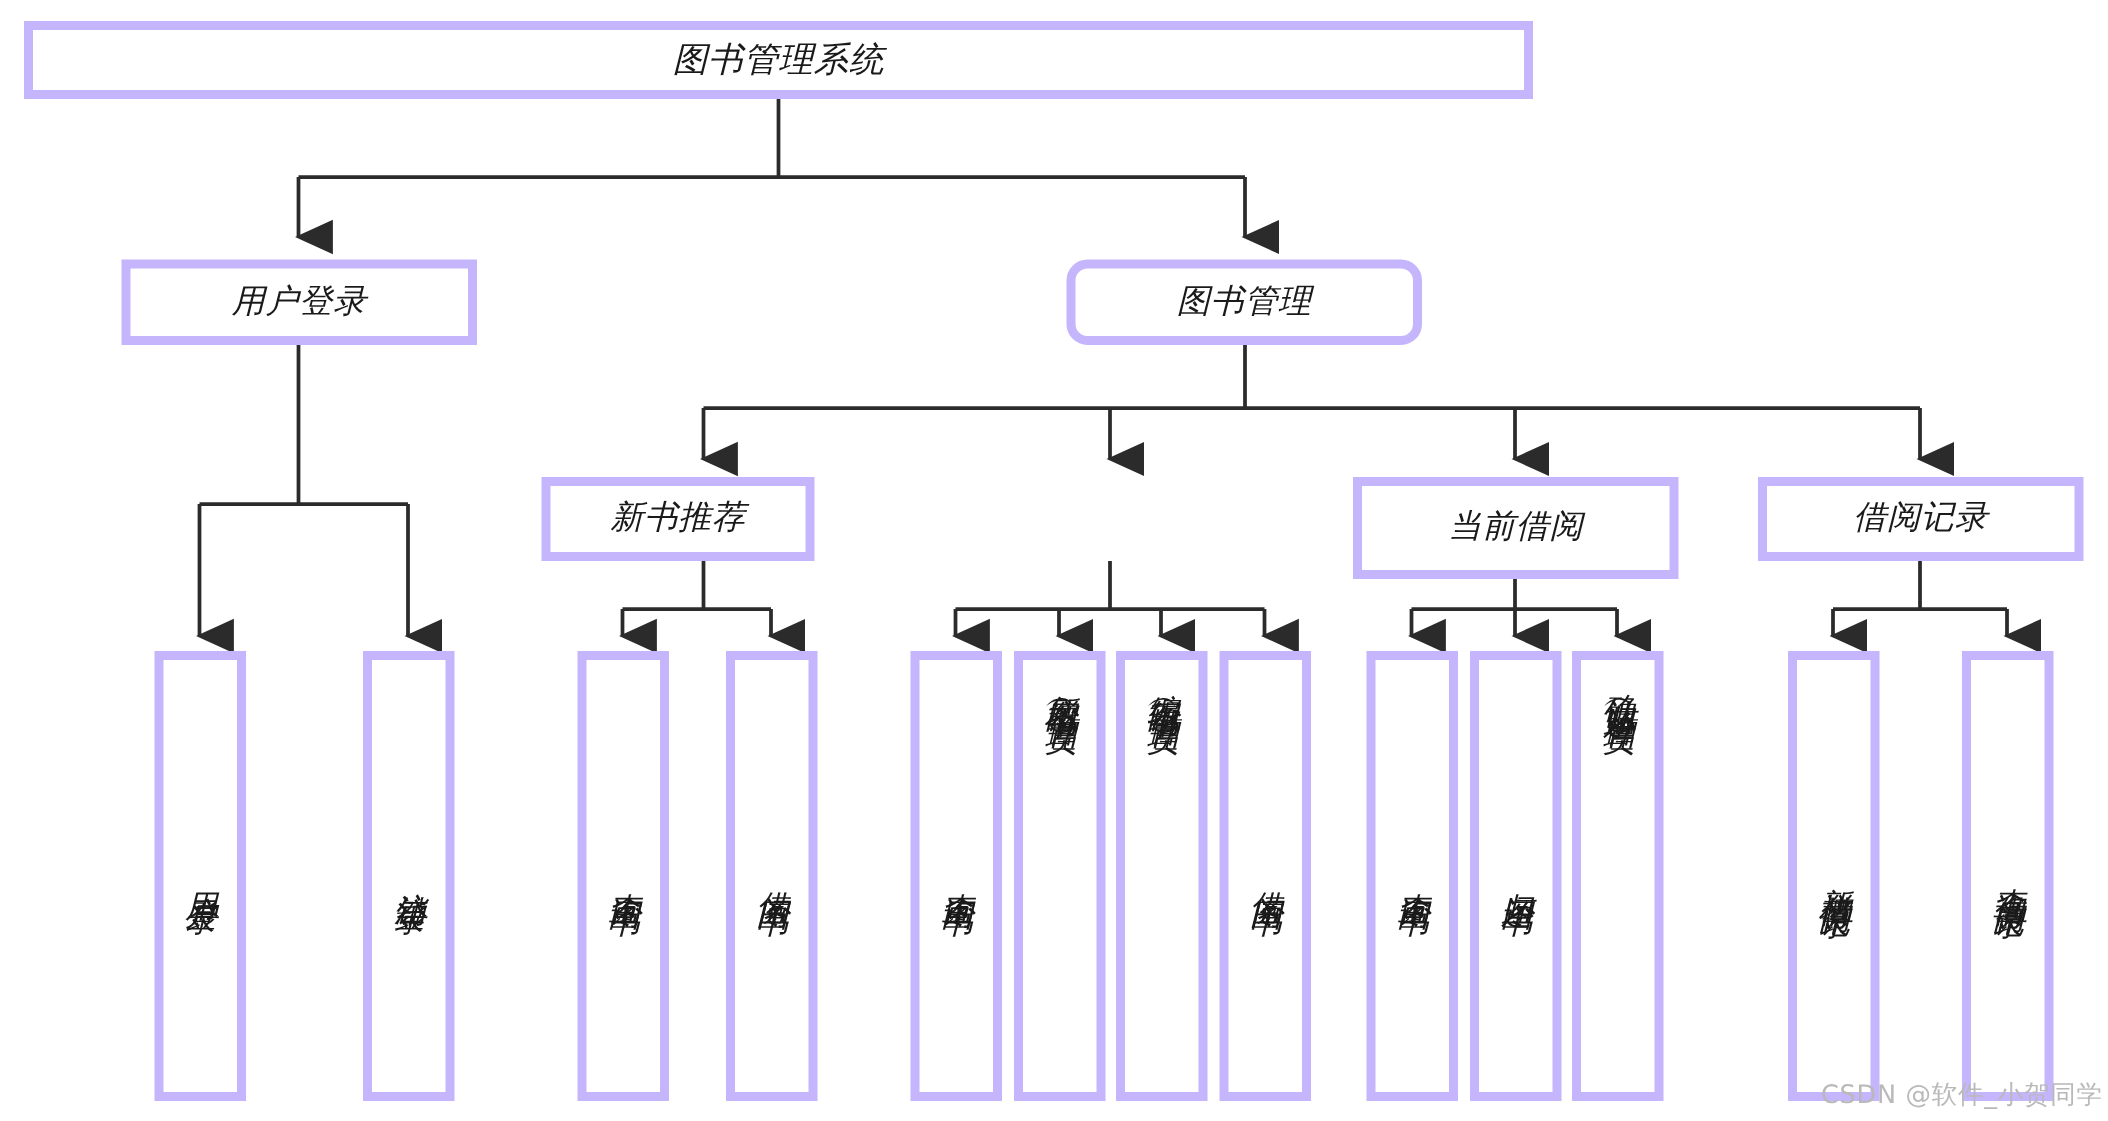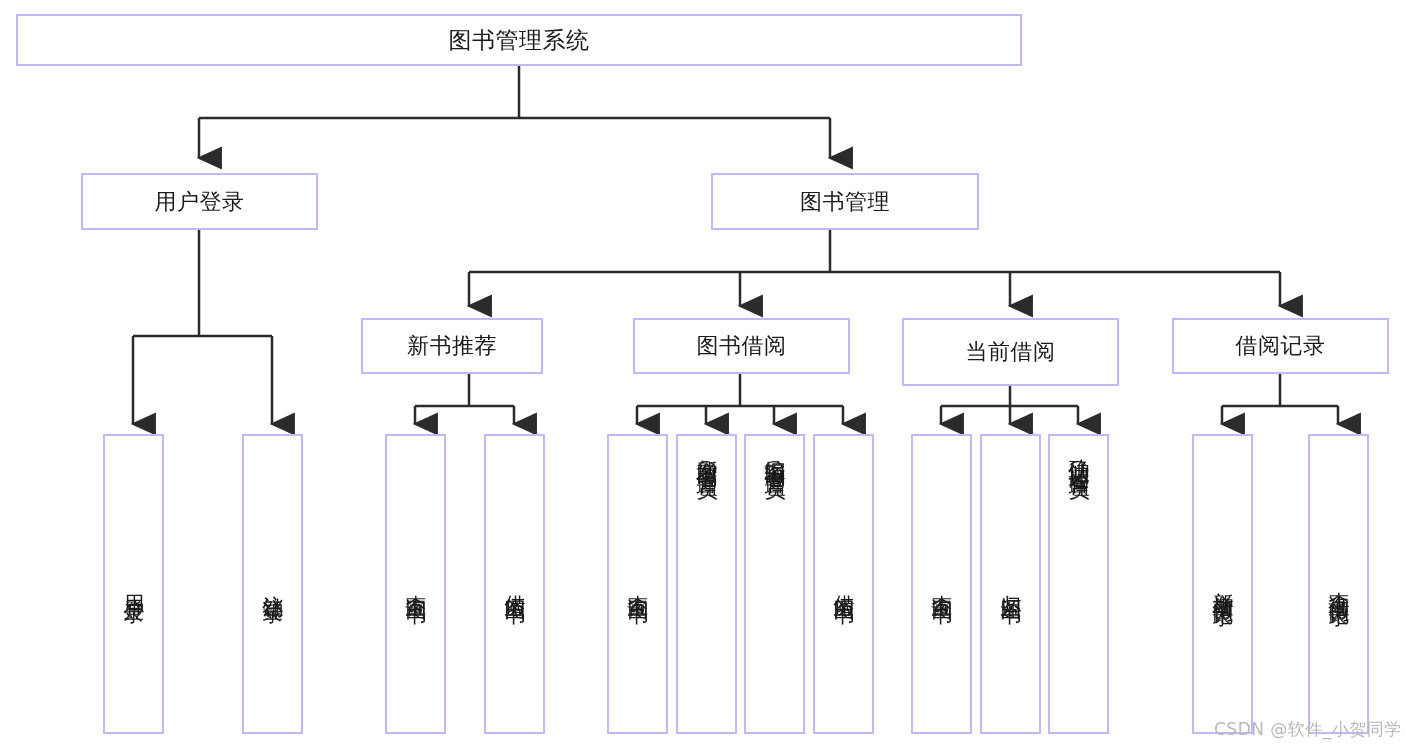--- a/index.html
+++ b/index.html
@@ -23,25 +23,26 @@
     left: 0;
     top: 0;
     width: 1405px;
     height: 747px;
     pointer-events: none;
   }
   .node {
     position: absolute;
     box-sizing: border-box;
     background: #ffffff;
-    border: 2px solid #c4b5fd;
+    border: 6px solid #c4b5fd;
     display: flex;
     align-items: center;
     justify-content: center;
     color: #1a1a1a;
+    font-style: italic;
   }
   .node-label {
     display: block;
     text-align: center;
     line-height: 1.16;
     color: #1a1a1a;
     white-space: nowrap;
   }
   
   .node.horiz .node-label {
@@ -134,30 +135,27 @@
     </g>
   </svg>
 
   <div class="node horiz root" style="left:16px; top:14px; width:1006px; height:52px;">
     <span class="node-label">图书管理系统</span>
   </div>
 
   <div class="node horiz" style="left:81px; top:173px; width:237px; height:57px;">
     <span class="node-label">用户登录</span>
   </div>
-  <div class="node horiz" style="left:711px; top:173px; width:268px; height:57px;">
+  <div class="node horiz" style="left:711px; top:173px; width:237px; height:57px;border-radius:14px;">
     <span class="node-label">图书管理</span>
   </div>
 
   <div class="node horiz" style="left:361px; top:318px; width:182px; height:56px;">
     <span class="node-label">新书推荐</span>
   </div>
-  <div class="node horiz" style="left:633px; top:318px; width:217px; height:56px;">
-    <span class="node-label">图书借阅</span>
-  </div>
   <div class="node horiz" style="left:902px; top:318px; width:217px; height:68px;">
     <span class="node-label">当前借阅</span>
   </div>
   <div class="node horiz" style="left:1172px; top:318px; width:217px; height:56px;">
     <span class="node-label">借阅记录</span>
   </div>
 
   <div class="node vert centered" style="left:103px; top:434px; width:61px; height:300px;">
     <span class="node-label">用户登录</span>
   </div>

